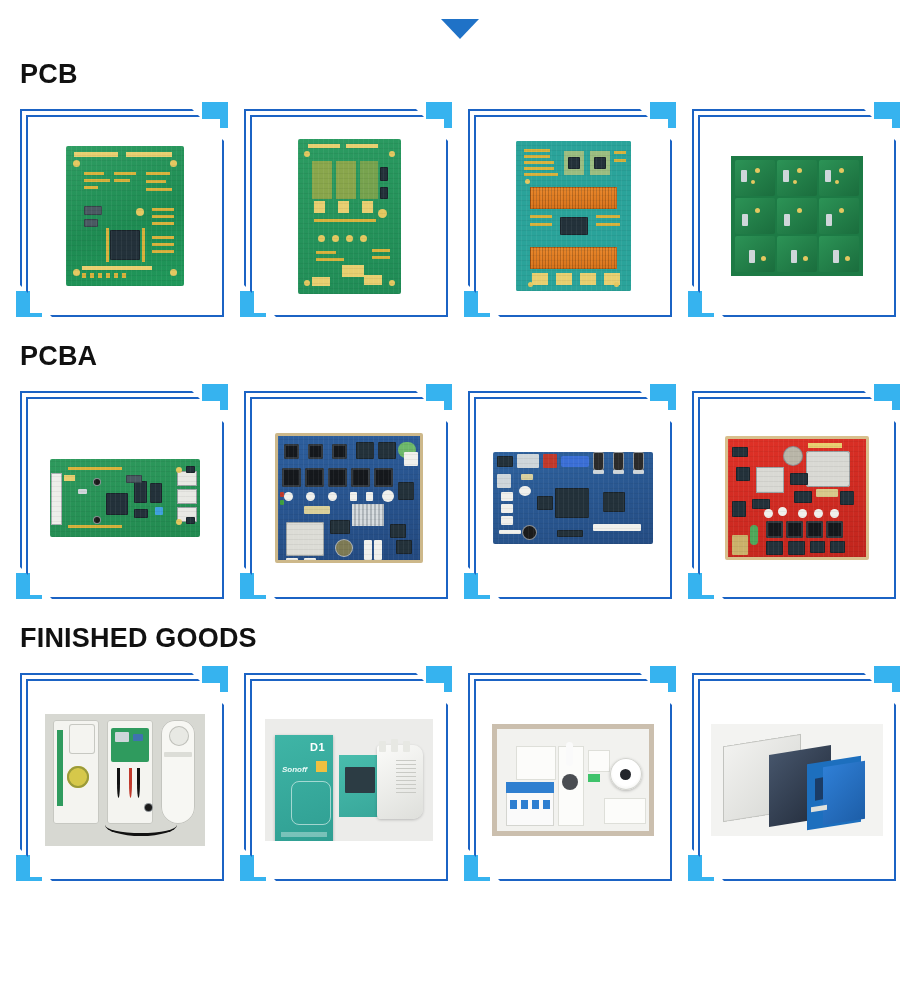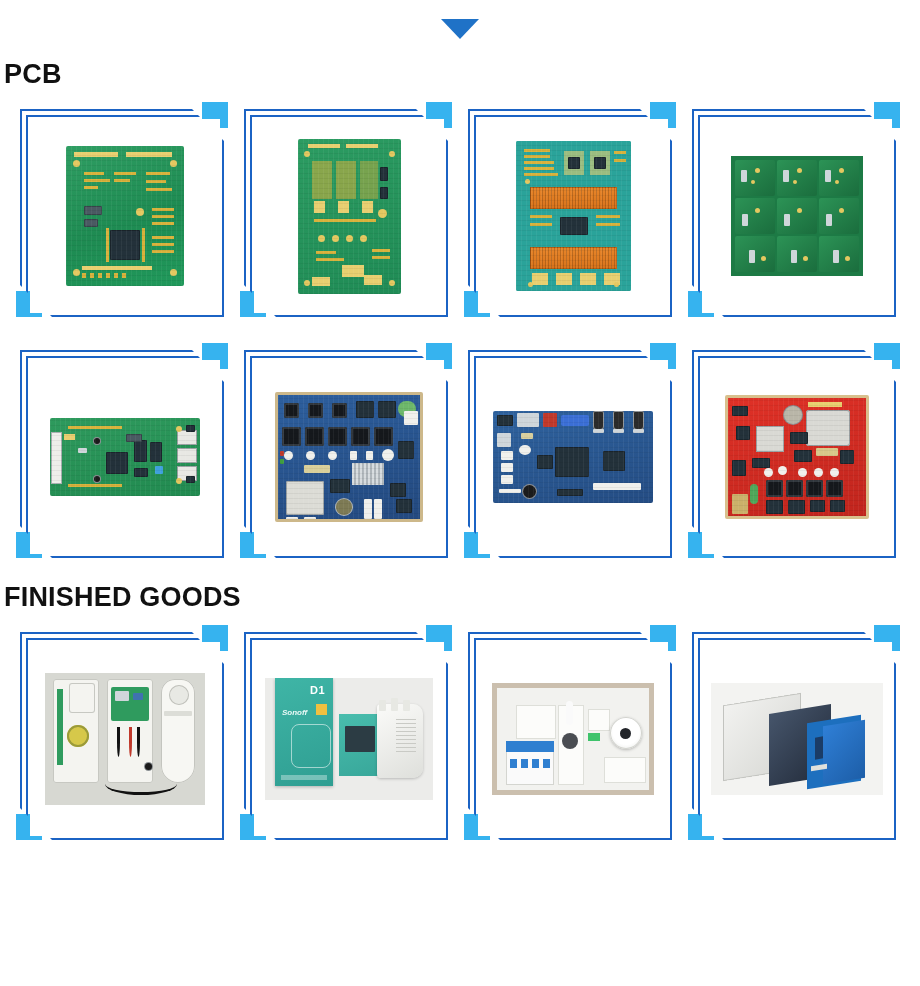--- a/index.html
+++ b/index.html
@@ -39,21 +39,21 @@
     border-top: 20px solid #1f72c7;
   }
 
   
   .section { position: relative; }
   .section-label {
     font-size: 27px;
     font-weight: bold;
     color: #111111;
     letter-spacing: 0.2px;
-    padding-left: 4px;
+    padding-left: 20px;
     line-height: 1;
   }
 
   .row {
     display: flex;
     gap: 12px;
     padding: 0 14px 0 16px;
     margin-top: 14px;
   }
 
@@ -390,20 +390,21 @@
                 <i class="pad" style="left:26px;top:20px;width:5px;height:5px;"></i>
               </div>
           </div>
         </div>
       </div>
 
     </div>
   </div>
 
   <div class="section" style="margin-top:26px;">
+    <div class="section-label">PCBA</div>
 
     <div class="row">
 
       <div class="cell">
         <div class="accent tr"></div>
         <div class="accent bl"></div>
         <div class="frame-outline outer"></div>
         <div class="frame-outline inner"></div>
         <div class="photo-plate">
           <div class="photo pcb pcba1">
@@ -581,21 +582,21 @@
         </div>
       </div>
 
       <div class="cell">
         <div class="accent tr"></div>
         <div class="accent bl"></div>
         <div class="frame-outline outer"></div>
         <div class="frame-outline inner"></div>
         <div class="photo-plate">
           <div class="photo fg2">
-            <div class="box-teal" style="left:10px;top:0;width:58px;height:108px;">
+            <div class="box-teal" style="left:10px;top:16px;width:58px;height:108px;">
               <span class="bx-t">D1</span>
               <span class="bx-b">Sonoff</span>
               <span class="bx-circ"></span>
               <span class="bx-f"></span>
               <span class="tiny" style="right:6px;top:26px;width:11px;height:11px;background:#f0c040;"></span>
             </div>
             <div class="box-sm" style="left:74px;top:36px;width:42px;height:62px;">
                 <span class="dark"></span>
               </div>
             <div class="dev-white" style="left:112px;top:26px;width:46px;height:74px;"></div>

